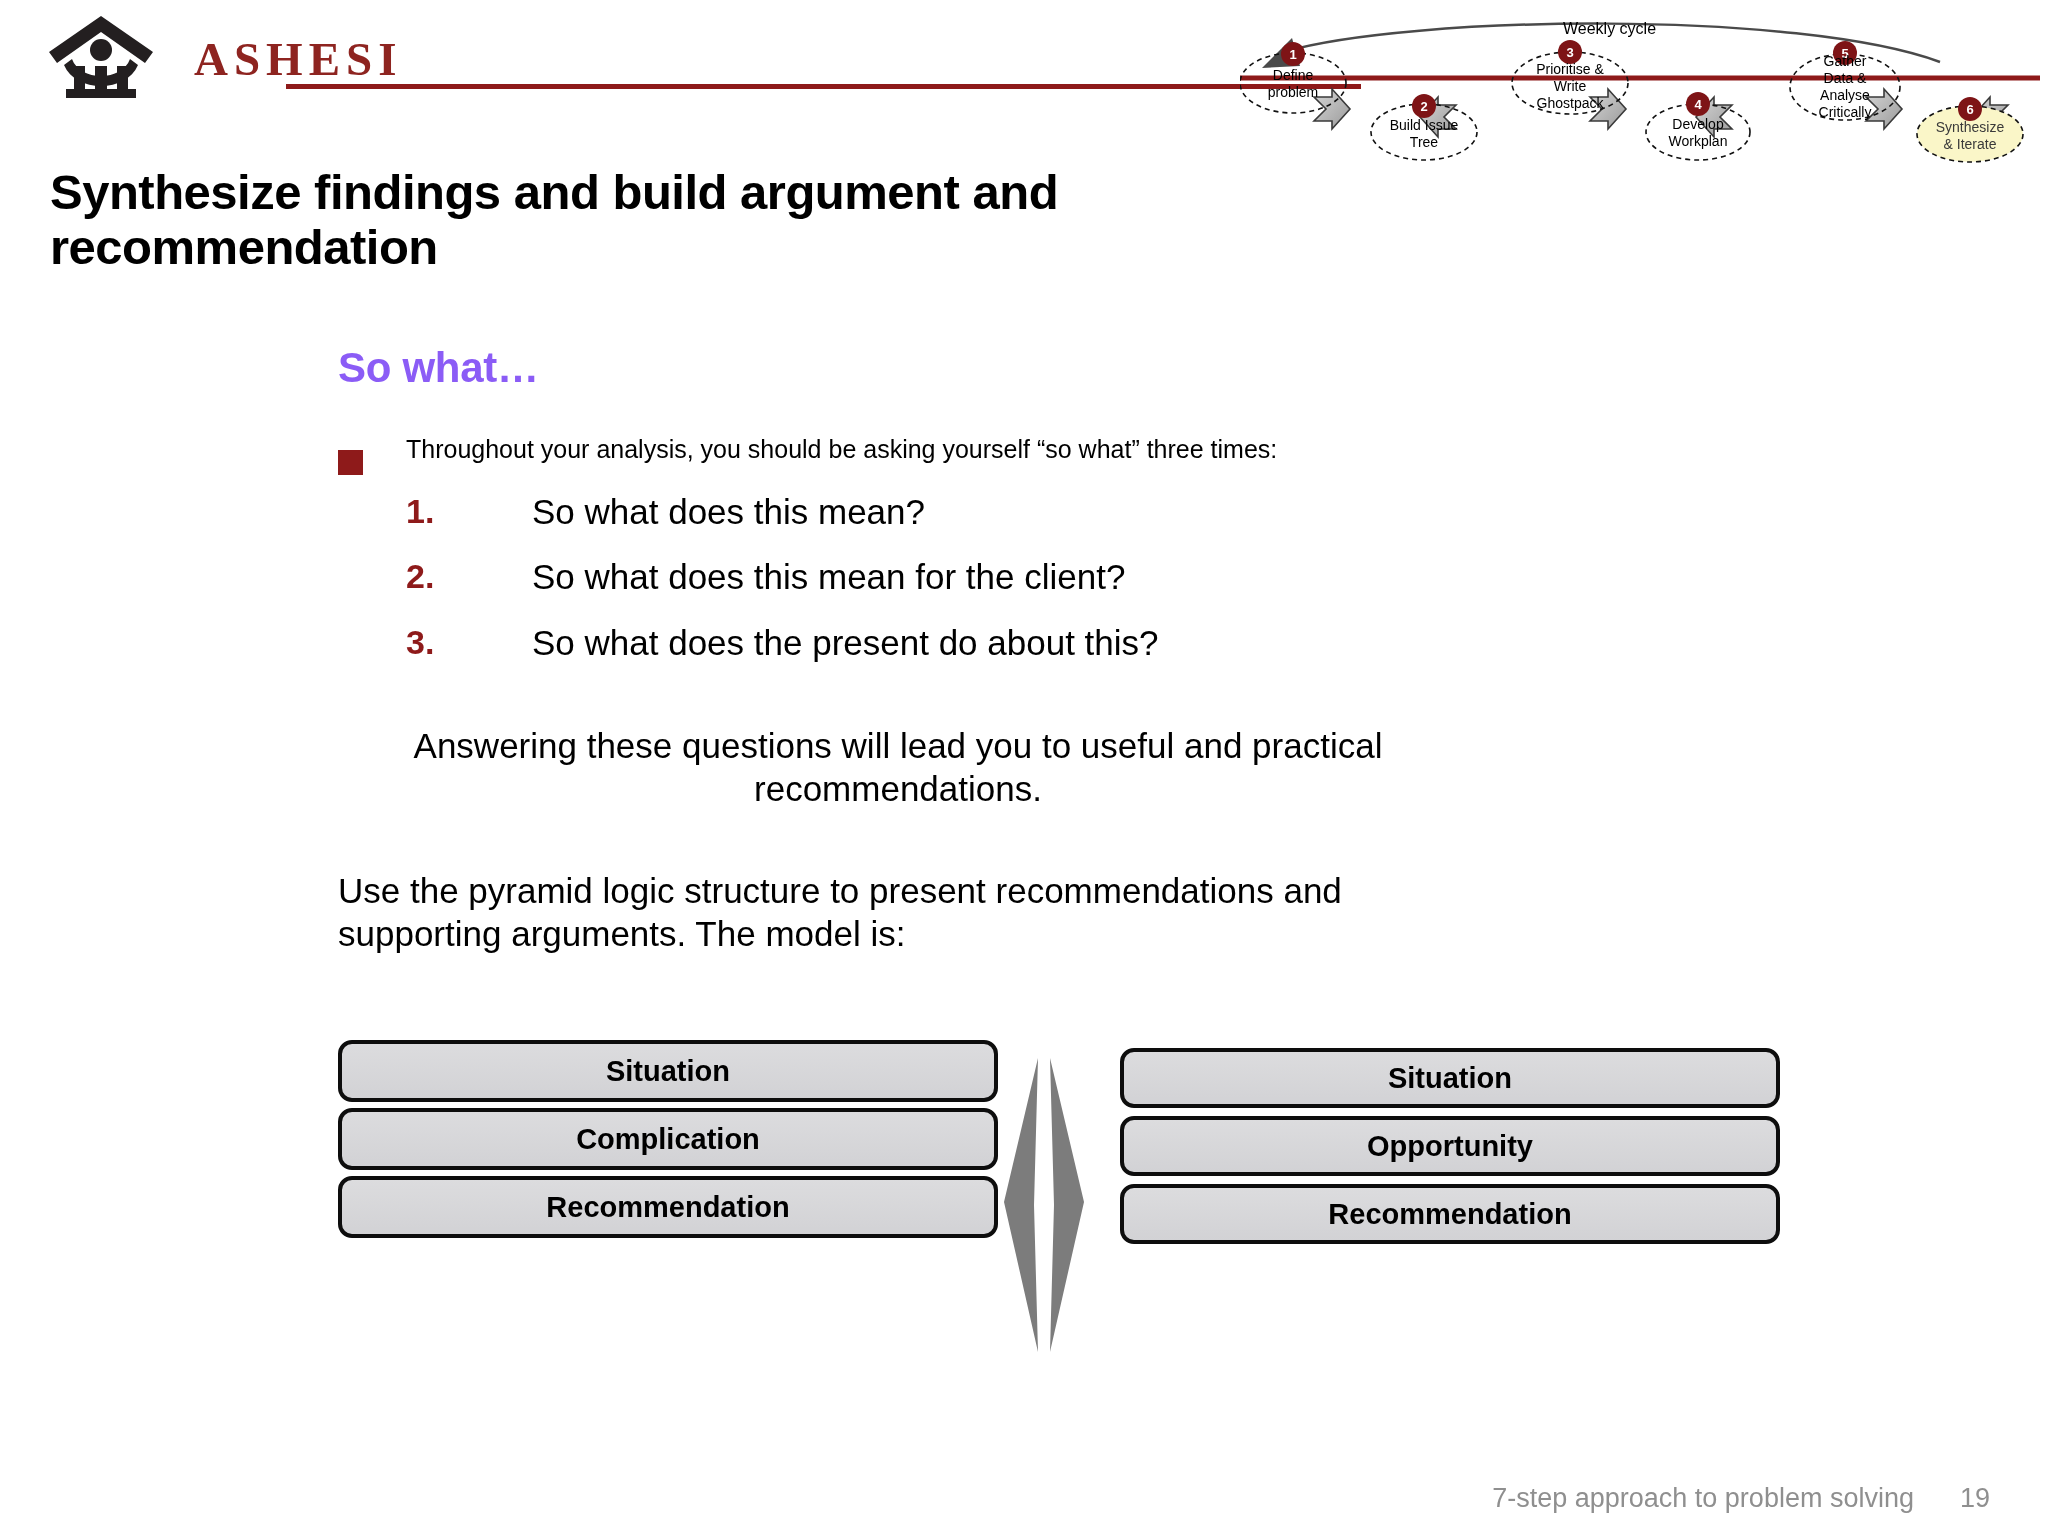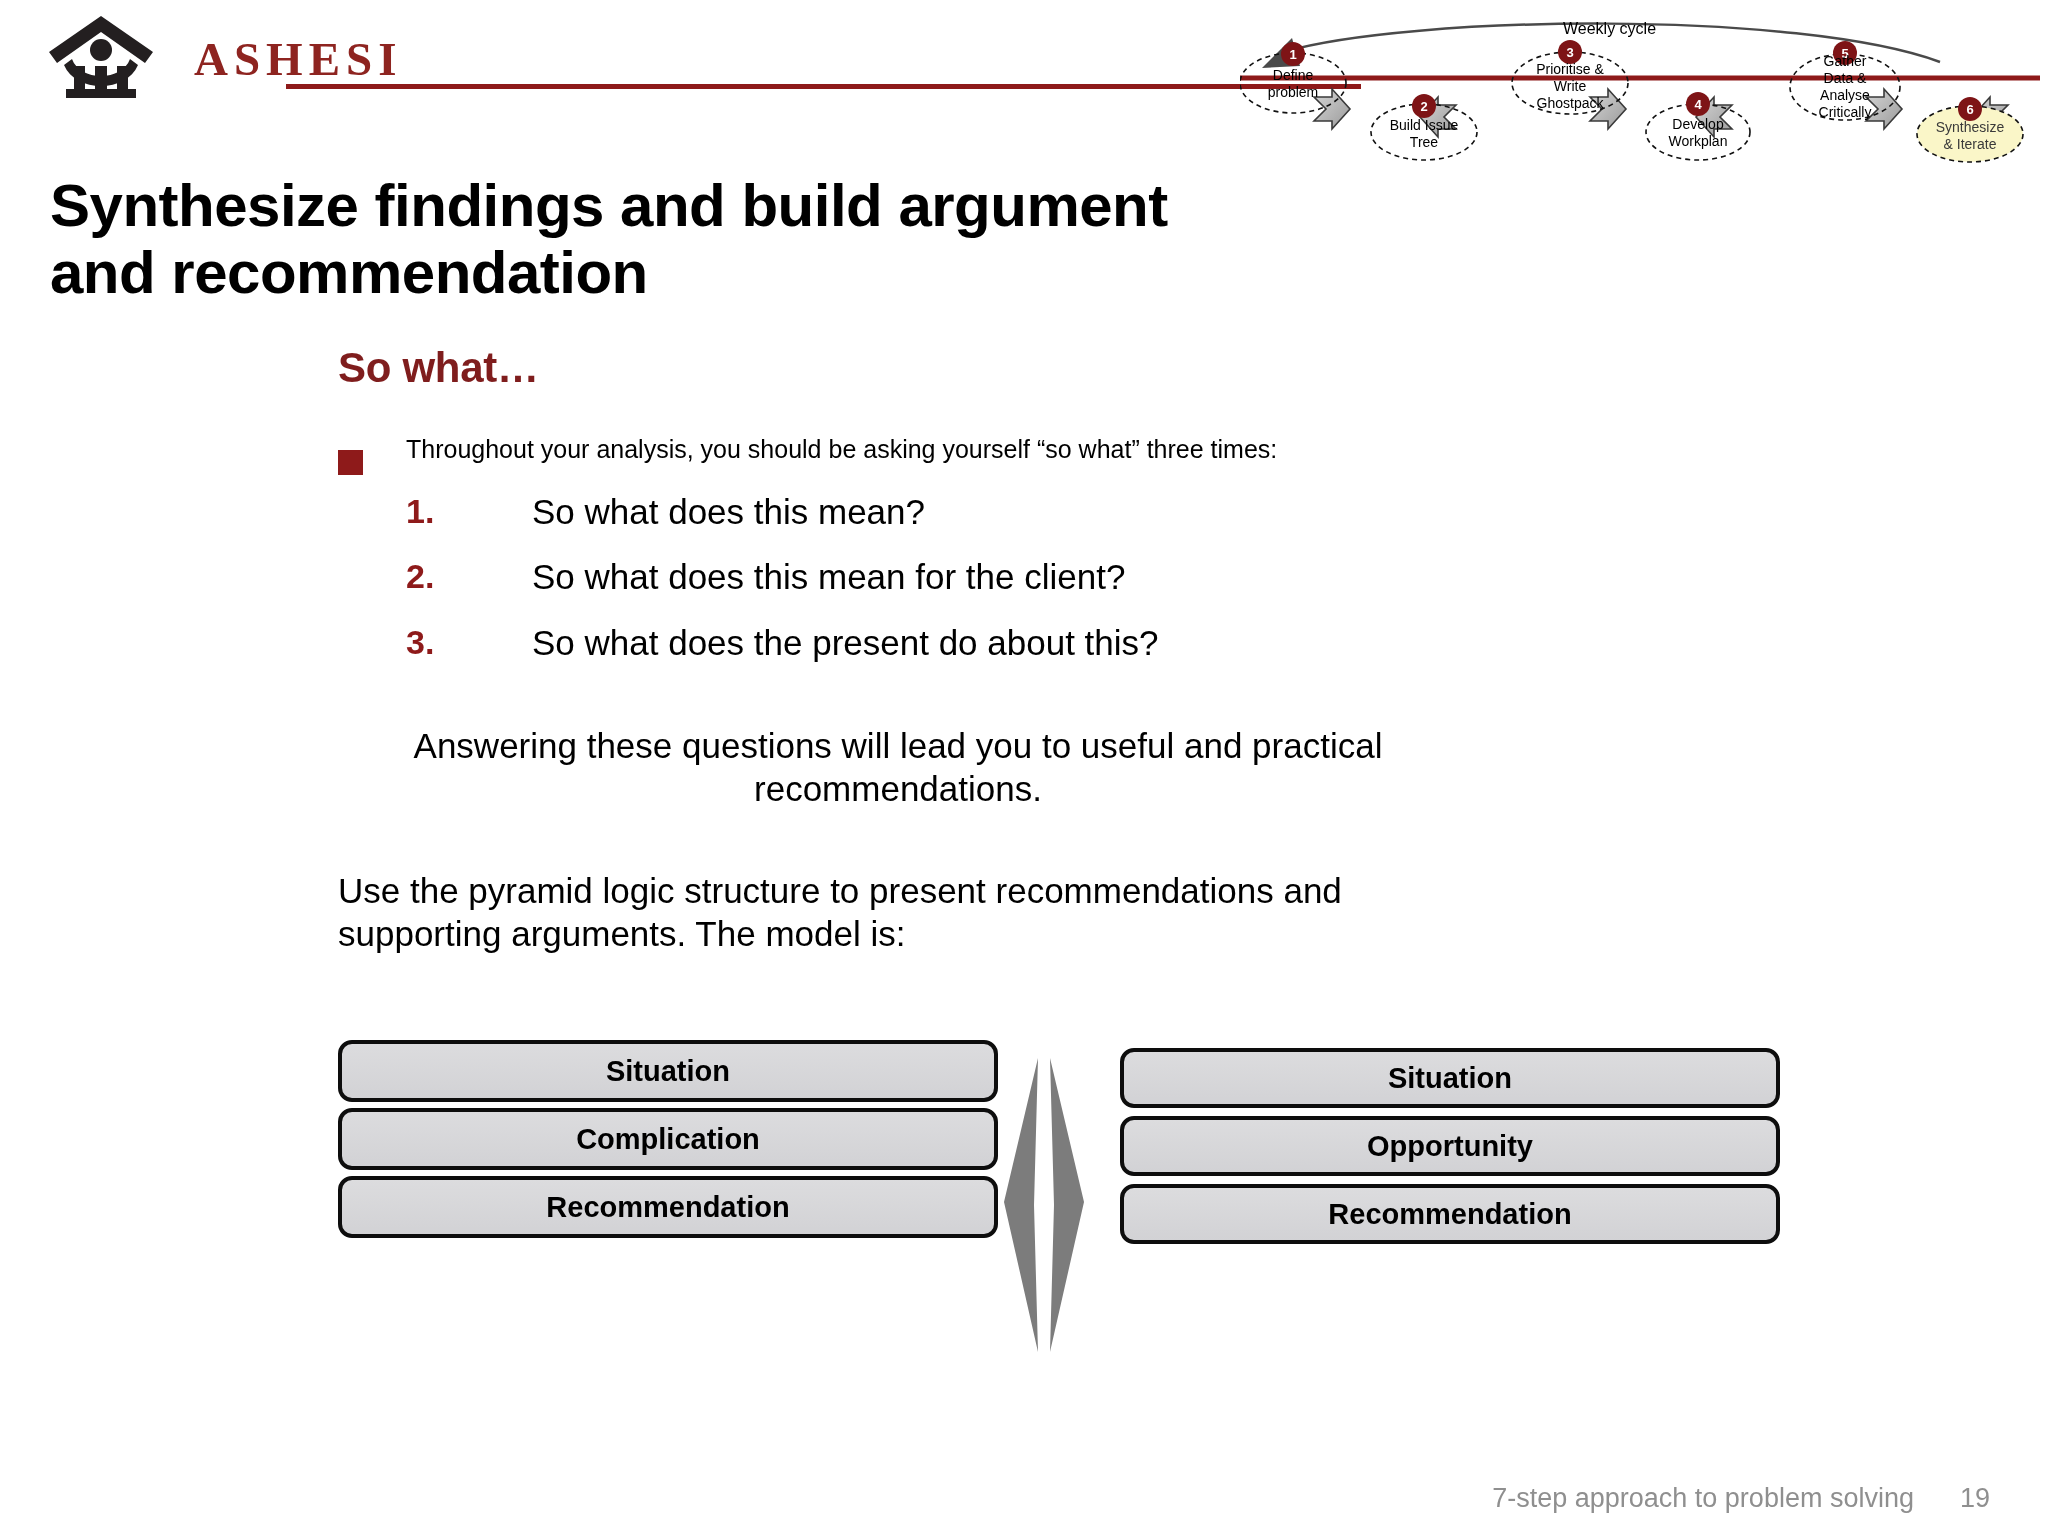--- a/index.html
+++ b/index.html
@@ -55,21 +55,21 @@
     height: 5px;
     background: #8E1A1A;
   }
 
   
   #slide-title {
     position: absolute;
     left: 50px;
     top: 132px;
     width: 1180px;
-    font-size: 60px;
+    font-size: 49px;
     font-weight: 700;
     line-height: 1.12;
     color: #000000;
     letter-spacing: -0.5px;
   }
 
   
   #process-diagram {
     position: absolute;
     left: 1240px;
@@ -82,21 +82,21 @@
   
   #body-col {
     position: absolute;
     left: 338px;
     top: 344px;
     width: 1400px;
   }
   #so-what-heading {
     font-size: 42px;
     font-weight: 700;
-    color: #7f1d1d;
+    color: #8b5cf6;
     margin: 0 0 42px 0;
     letter-spacing: -0.3px;
   }
 
   .bullet-row {
     position: relative;
     padding-left: 68px;
     margin-bottom: 24px;
   }
   .bullet-marker {

